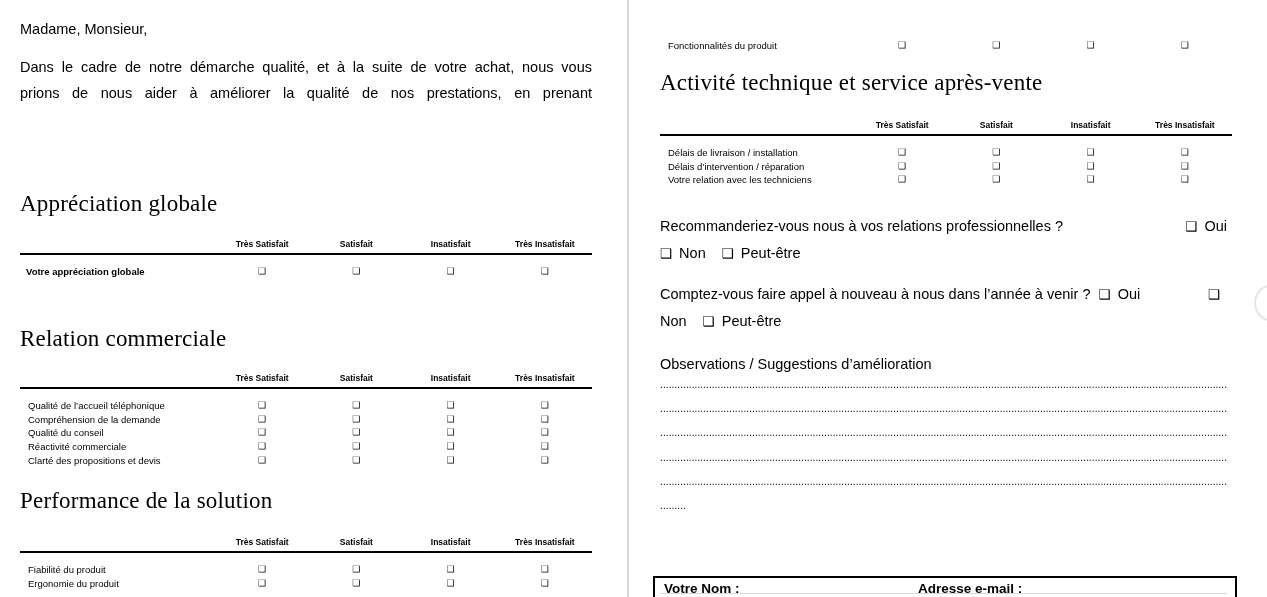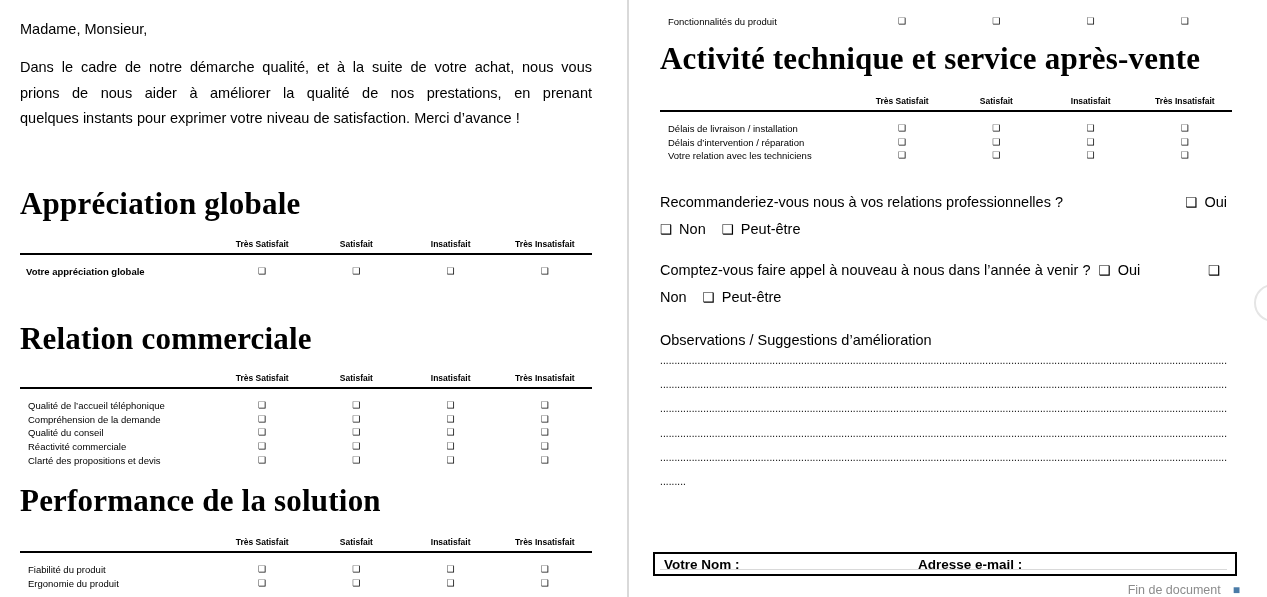--- a/index.html
+++ b/index.html
@@ -3,32 +3,32 @@
 <meta charset="utf-8">
 <style>
   * { margin:0; padding:0; box-sizing:border-box; }
   html,body { width:1267px; height:597px; }
   body {
     position:relative; overflow:hidden; background:#ffffff;
     font-family:"Liberation Sans", sans-serif; color:#000;
   }
   .page { position:absolute; top:0; height:489px; background:#fff; }
   #page-left  { left:0;   width:627px; }
-  #page-right { left:629px; width:638px; }
+  #page-right { left:629px; width:638px;margin-top:24px; }
   #page-divider { position:absolute; left:627px; top:0; width:2px; height:597px; background:#d9d9d9; }
 
   .blk { position:absolute; }
 
   .body-text { font-size:14.5px; line-height:25.7px; }
   .just { text-align:justify; text-align-last:justify; }
   .italic { font-style:italic; }
 
   .h-serif {
-    font-family:"Liberation Serif", serif; font-weight:bold;
-    font-size:31px; line-height:30px; letter-spacing:0.2px;
+    font-family:"Liberation Serif", serif; font-weight:normal;
+    font-size:23px; line-height:30px; letter-spacing:0.2px;
   }
 
   
   .scale-table { width:572px; }
   .shead {
     display:grid; grid-template-columns:195px 1fr 1fr 1fr 1fr;
     padding-bottom:4px; border-bottom:2px solid #000;
   }
   .shead .hcell { text-align:center; font-weight:bold; font-size:8.5px; }
   .srows { padding-top:10px; }
@@ -78,21 +78,20 @@
 </head>
 <body>
 
 <div class="page" id="page-left">
 
   <div class="blk body-text" style="left:20px; top:17px;">Madame, Monsieur,</div>
 
   <div class="blk" style="left:20px; top:55px; width:572px;">
     <div class="body-text just">Dans le cadre de notre démarche qualité, et à la suite de votre achat, nous vous</div>
     <div class="body-text just">prions de nous aider à améliorer la qualité de nos prestations, en prenant</div>
-    <div class="body-text">quelques instants pour exprimer votre niveau de satisfaction. Merci d’avance !</div>
   </div>
 
 
   <div class="blk h-serif" style="left:20px; top:189px;">Appréciation globale</div>
 
   <div class="blk scale-table" style="left:20px; top:239px;">
     <div class="shead">
       <span class="hcell"></span>
       <span class="hcell">Très Satisfait</span>
       <span class="hcell">Satisfait</span>

